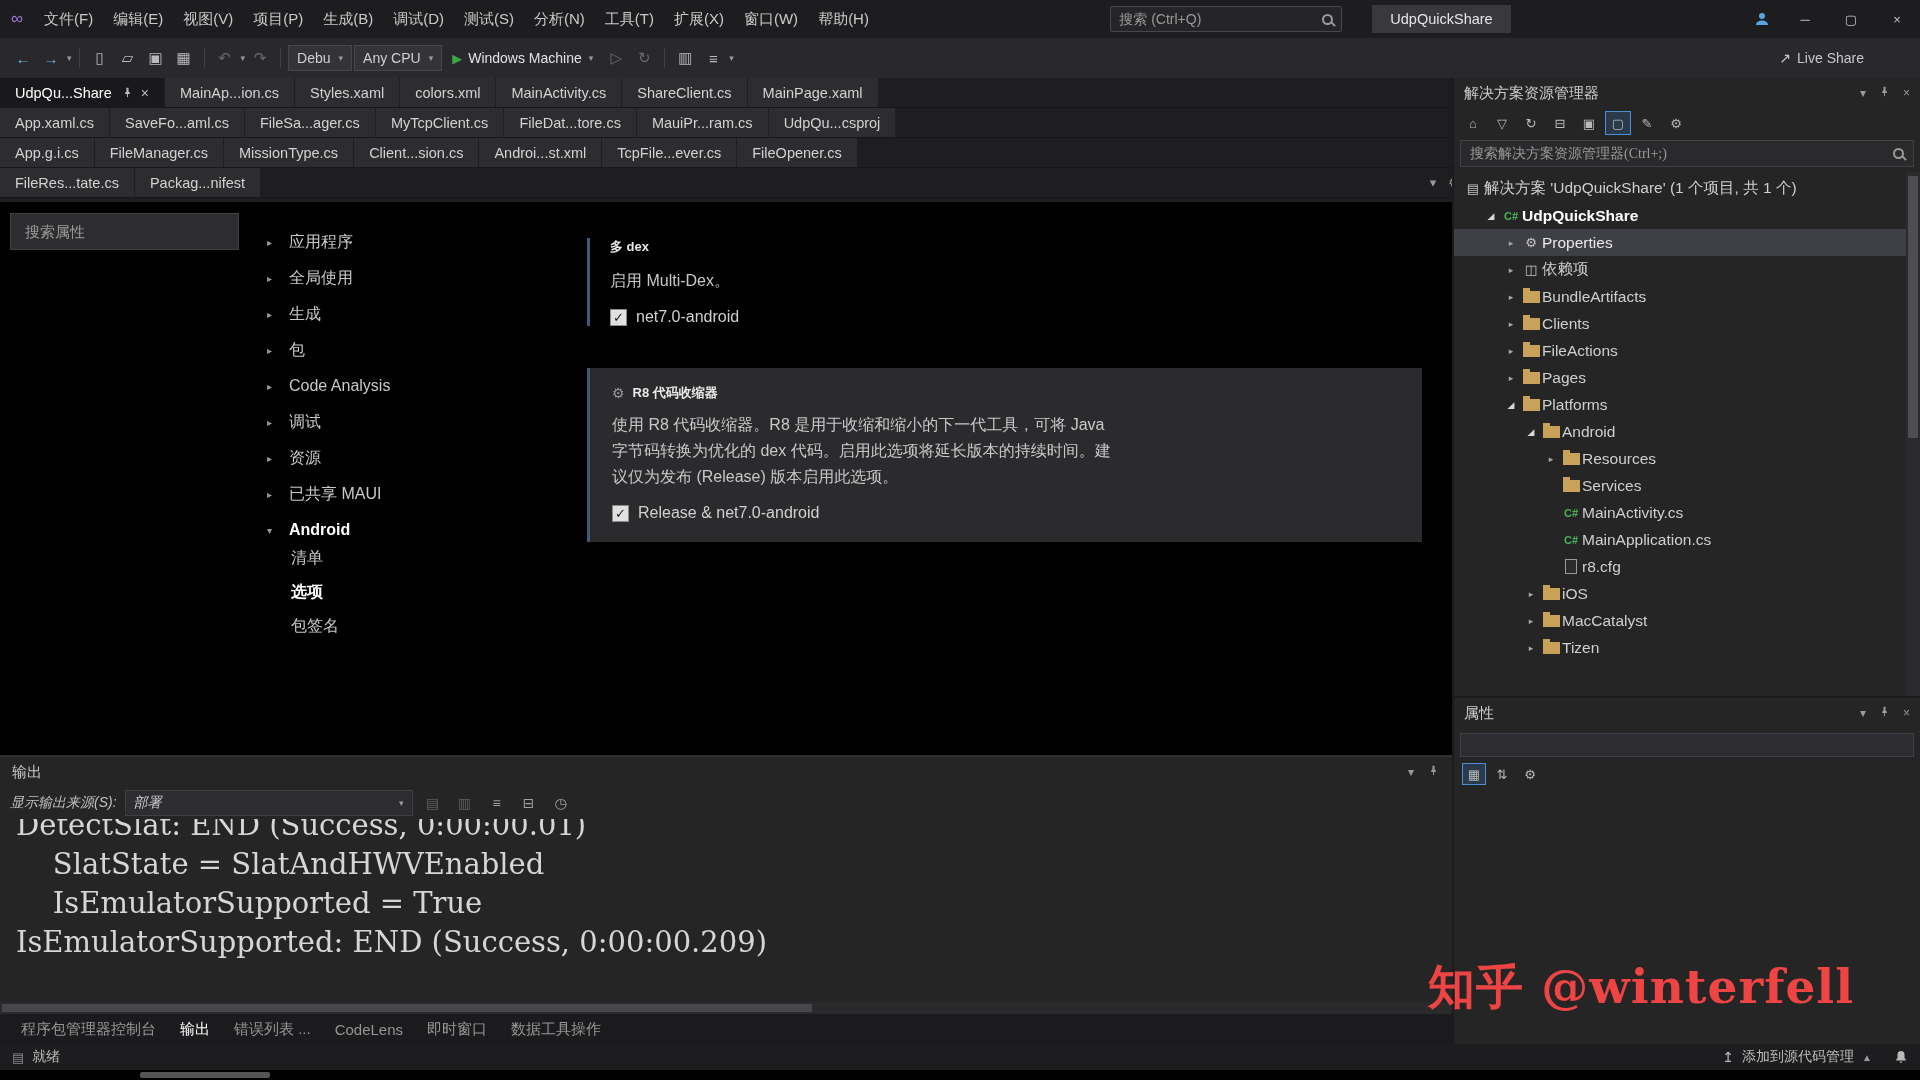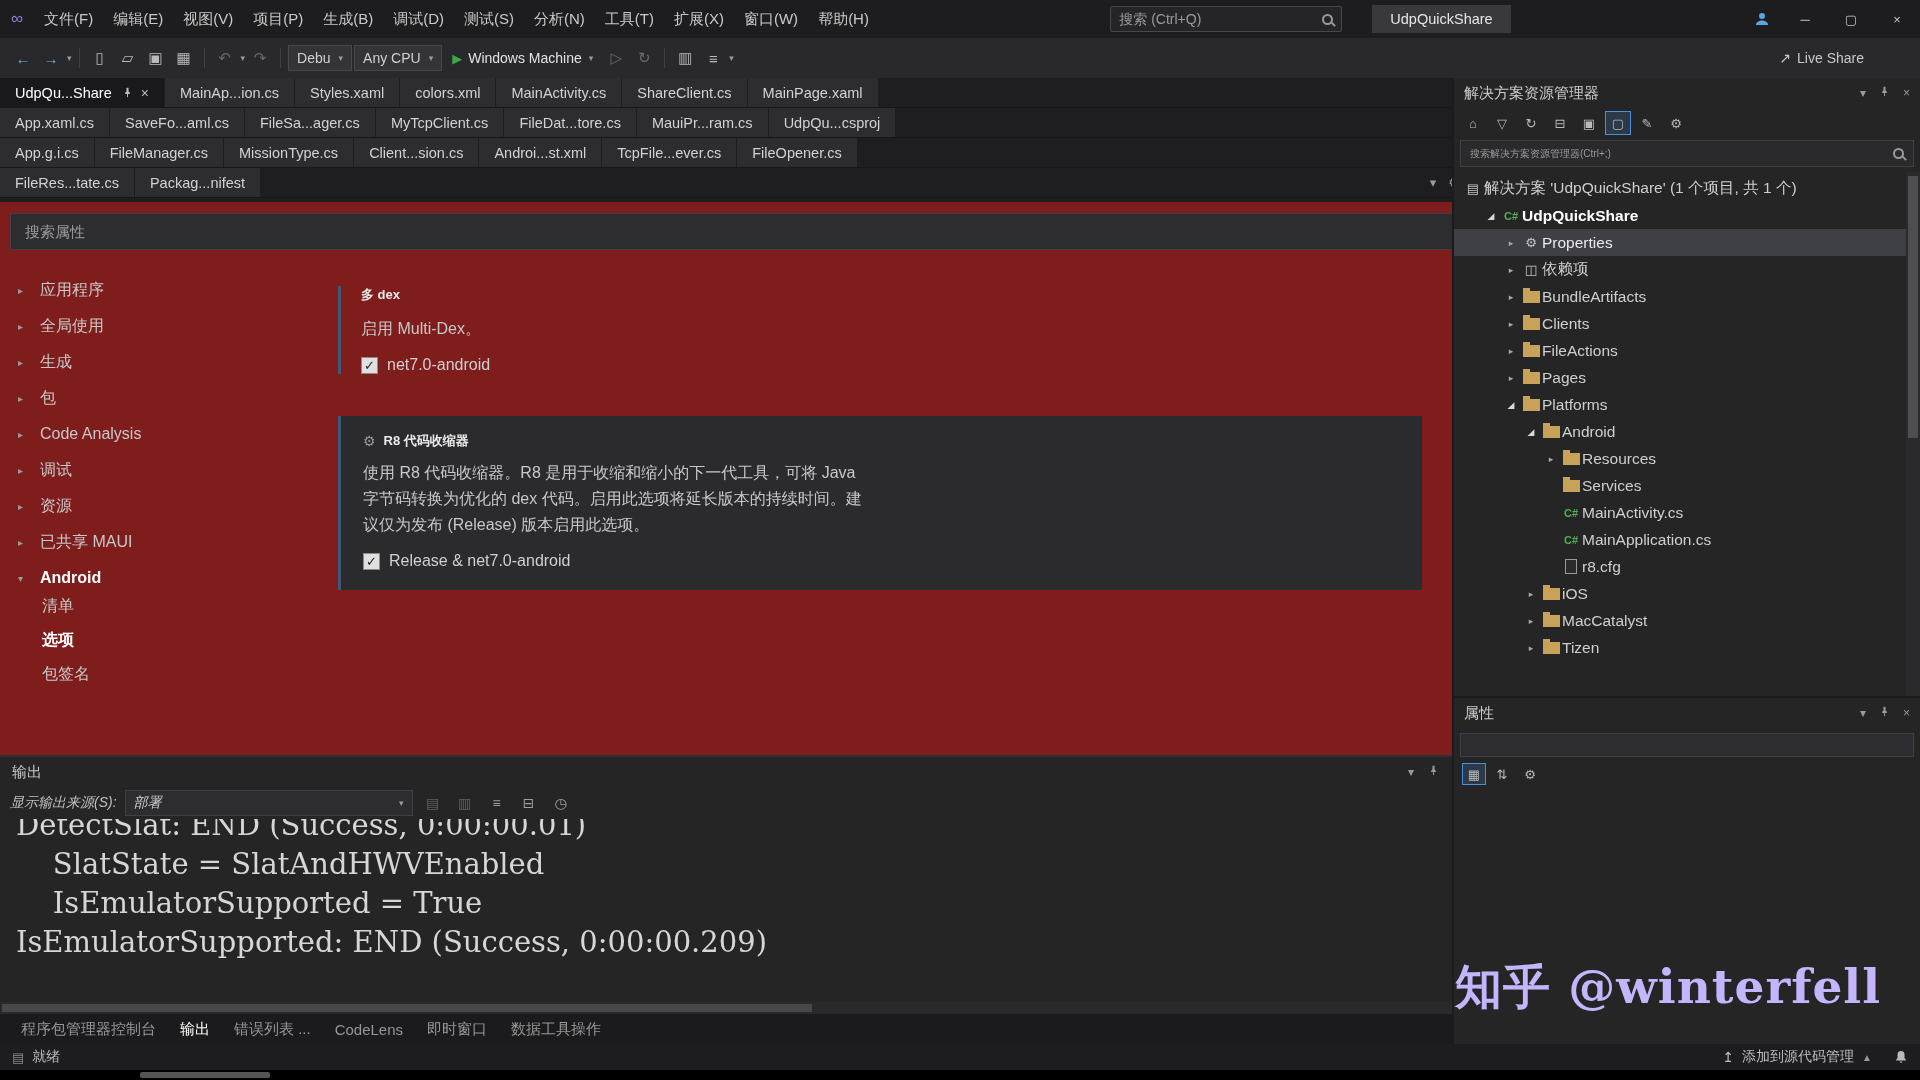--- a/index.html
+++ b/index.html
@@ -41,21 +41,21 @@
   .tab-rows { flex:0 0 124px; background:#1e1e20; }
   .tab-row { display:flex; height:30px; border-bottom:1px solid #17171a; align-items:stretch; }
   .tab { display:flex; align-items:center; padding:0 15px; margin-right:1px; background:#2d2d30; color:#d2d2d2; font-size:14.5px; cursor:default; white-space:nowrap; }
   .tab.active { background:#19191c; color:#ffffff; }
   .tab-pin { margin-left:10px; display:flex; align-items:center; }
   .tab-close { margin-left:8px; color:#bdbdbd; font-size:14px; }
   .row-end { margin-left:auto; display:flex; align-items:center; gap:12px; padding-right:12px; color:#9a9a9a; }
   .row-end span { font-size:13px; }
 
   
-  .doc { flex:1; background:#7f1d1d; display:flex; flex-direction:column; overflow:hidden; }
+  .doc { flex:1; background:#000000; display:flex; flex-direction:row; overflow:hidden; }
   .prop-search { margin:11px 10px 0; height:37px; background:#2d2d30; border:1px solid #3f3f46; display:flex; align-items:center; padding:0 14px; }
   .prop-search input { width:100%; background:transparent; border:none; outline:none; color:#c8c8c8; font-size:15px; font-family:inherit; }
   input::placeholder { color:#9a9a9a; }
   .doc-body { flex:1; display:flex; overflow:hidden; }
   .prop-nav { flex:0 0 300px; padding:22px 0 0 18px; font-size:16px; }
   .nav-item { height:36px; display:flex; align-items:center; gap:9px; color:#c8c8c8; cursor:default; }
   .nav-item .ar { width:13px; font-size:10px; color:#9a9a9a; }
   .nav-item.bold { color:#ffffff; font-weight:bold; }
   .nav-child { height:34px; display:flex; align-items:flex-start; padding-left:24px; color:#c8c8c8; cursor:default; }
   .nav-child.current { color:#ffffff; font-weight:bold; }
@@ -95,21 +95,21 @@
   .out-tab { padding:0 11px; color:#969696; cursor:default; }
   .out-tab.active { color:#ffffff; }
 
   
   .se-header { height:30px; display:flex; align-items:center; padding:0 10px; font-size:15px; color:#cccccc; }
   .se-header .hicons { margin-left:auto; display:flex; align-items:center; gap:13px; color:#9a9a9a; font-size:12px; }
   .se-toolbar { height:30px; display:flex; align-items:center; gap:3px; padding:0 6px; }
   .seic { width:26px; height:24px; display:flex; align-items:center; justify-content:center; color:#b9b9b9; font-size:13px; }
   .seic.toggled { border:1px solid #4a90d9; background:#2b3a4a; }
   .se-search { margin:2px 6px 5px; height:27px; border:1px solid #3f3f46; background:#2a2a2c; display:flex; align-items:center; padding:0 9px; }
-  .se-search input { flex:1; background:transparent; border:none; outline:none; color:#c8c8c8; font-size:10px; font-family:Liberation Sans, sans-serif; }
+  .se-search input { flex:1; background:transparent; border:none; outline:none; color:#c8c8c8; font-size:14px; font-family:Liberation Serif, serif; }
   .tree { flex:1; position:relative; font-size:15.5px; padding-top:3px; overflow:hidden; }
   .trow { height:27px; display:flex; align-items:center; color:#cfcfcf; cursor:default; white-space:nowrap; }
   .trow.sel { background:#3f3f46; color:#eaeaea; }
   .trow.bold { color:#ffffff; font-weight:bold; }
   .tw { flex:0 0 18px; text-align:center; font-size:9px; color:#a8a8a8; }
   .tw.exp { color:#d8d8d8; }
   .ticon { flex:0 0 22px; display:flex; align-items:center; justify-content:center; }
   .p0{padding-left:8px;} .p1{padding-left:28px;} .p2{padding-left:48px;} .p3{padding-left:68px;} .p4{padding-left:88px;}
   .ic-folder { width:17px; height:12px; background:#c8a258; position:relative; }
   .ic-folder::before { content:""; position:absolute; top:-3px; left:0; width:7px; height:3px; background:#c8a258; }
@@ -131,21 +131,21 @@
   .pp-rest { flex:1; background:#252526; }
 
   
   .statusbar { position:absolute; left:0; right:0; bottom:10px; height:26px; background:#1d1d1f; display:flex; align-items:center; padding:0 12px; font-size:14px; color:#bdbdbd; }
   .statusbar .sic { color:#8a8a8a; margin-right:8px; font-size:13px; }
   .sb-right { margin-left:auto; display:flex; align-items:center; gap:8px; }
   .sb-right .caret { font-size:10px; color:#9a9a9a; }
   .bottom-strip { position:absolute; left:0; right:0; bottom:0; height:10px; background:#000; }
   .bottom-strip .seg { position:absolute; left:140px; top:2px; width:130px; height:6px; background:#555; border-radius:2px; }
 
-  .watermark { position:absolute; left:1428px; top:956px; z-index:50; color:#c4b5fd; font-size:47px; font-weight:700; font-family:"DejaVu Serif","Liberation Serif",serif; letter-spacing:1px; white-space:nowrap;margin-left:27px; }
+  .watermark { position:absolute; left:1428px; top:956px; z-index:50; color:#ef4444; font-size:47px; font-weight:700; font-family:"DejaVu Serif","Liberation Serif",serif; letter-spacing:1px; white-space:nowrap; }
 </style>
 </head>
 <body>
 
 <div class="app">
 
   <div class="titlebar">
     <span class="vslogo">∞</span>
     <span class="menu-item">文件(F)</span>
     <span class="menu-item">编辑(E)</span>

